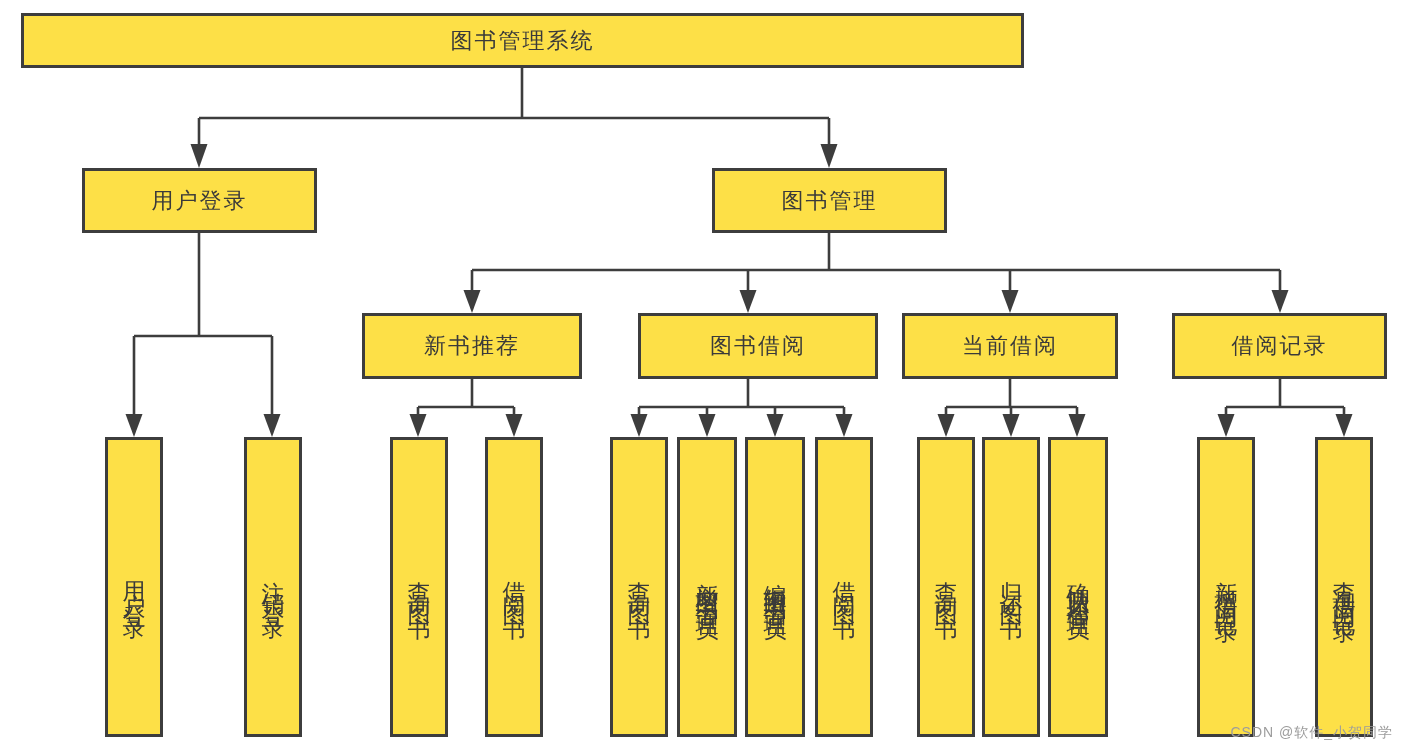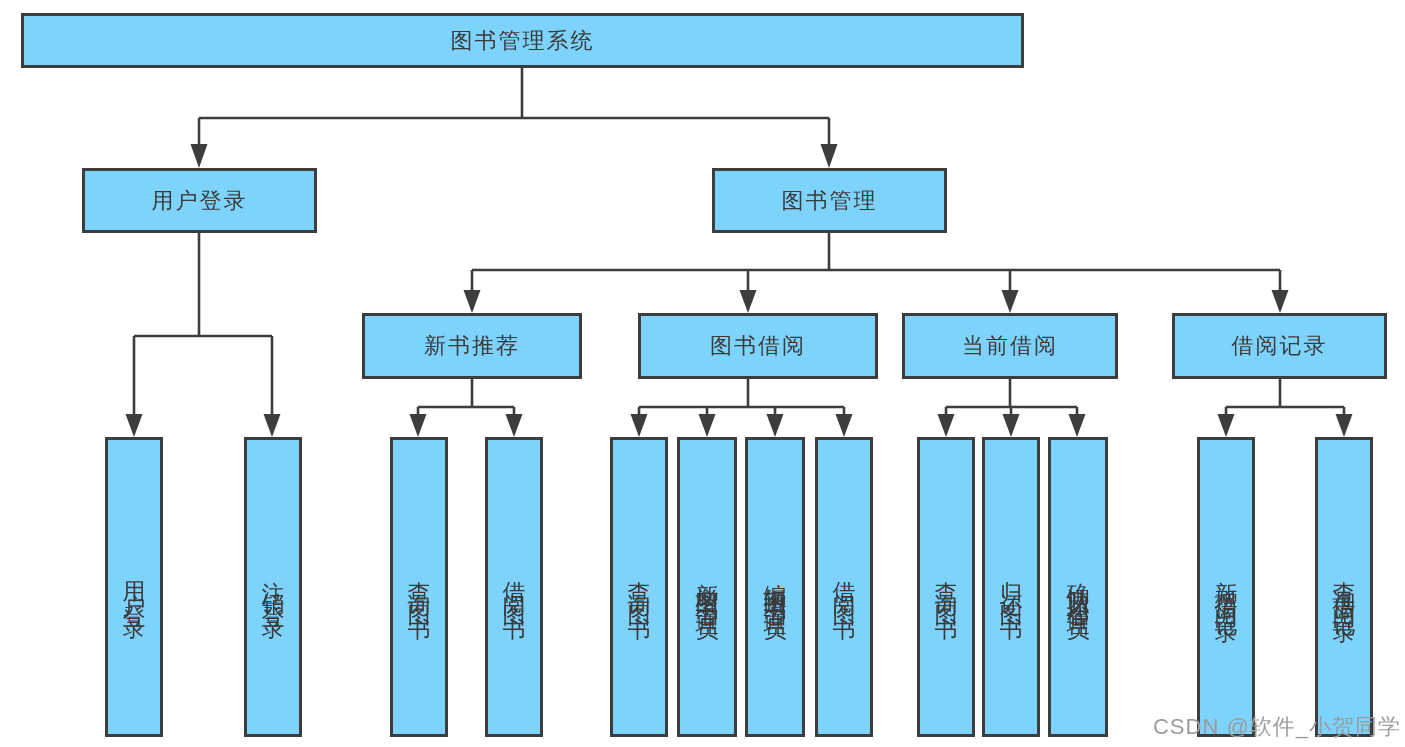--- a/index.html
+++ b/index.html
@@ -14,21 +14,21 @@
     width:1405px;height:747px;
     background:var(--bg);
     font-family:"Liberation Sans","DejaVu Sans",sans-serif;
     overflow:hidden;
   }
   .connectors{
     position:absolute;left:0;top:0;width:1405px;height:747px;
   }
   .node{
     position:absolute;
-    background:#7dd3fc;
+    background:#fde047;
     border:3px solid var(--line);
     box-sizing:border-box;
     color:var(--text);
     display:flex;align-items:center;justify-content:center;
   }
   .hnode{
     font-size:22px;
     letter-spacing:2px;
     font-weight:500;
   }
@@ -38,23 +38,23 @@
     font-size:23px;
     font-weight:500;
     line-height:1;
     white-space:nowrap;
   }
   .ls4 span{letter-spacing:12px;}
   .ls6 span{letter-spacing:8px;}
   .ls9 span{letter-spacing:5px;}
   .watermark{
     position:absolute;
-    right:4px;bottom:5px;
+    right:12px;bottom:5px;
     color:var(--wm);
-    font-size:22px;
+    font-size:14px;
     letter-spacing:1px;
     white-space:nowrap;
   }
 </style>
 </head>
 <body>
 
 <div class="canvas">
 
   <svg class="connectors" viewBox="0 0 1405 747" xmlns="http://www.w3.org/2000/svg">

